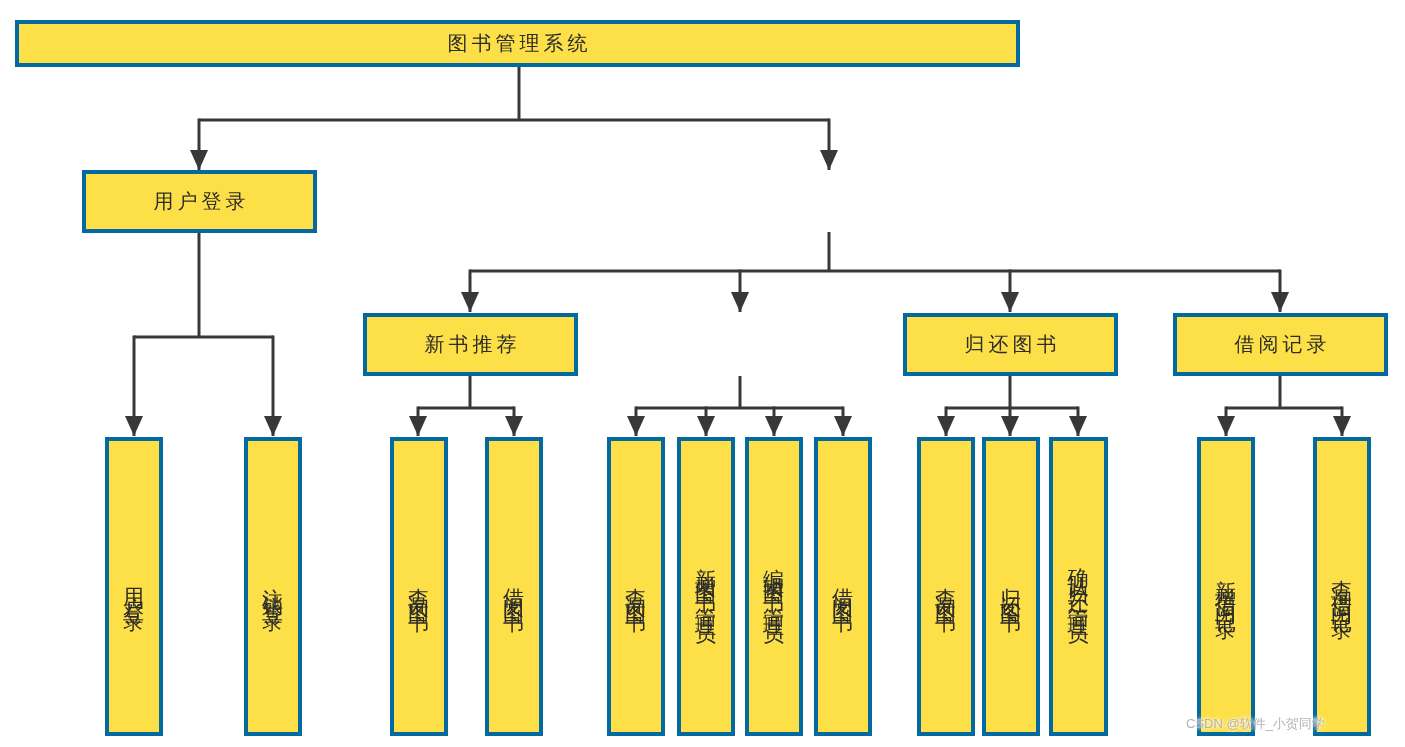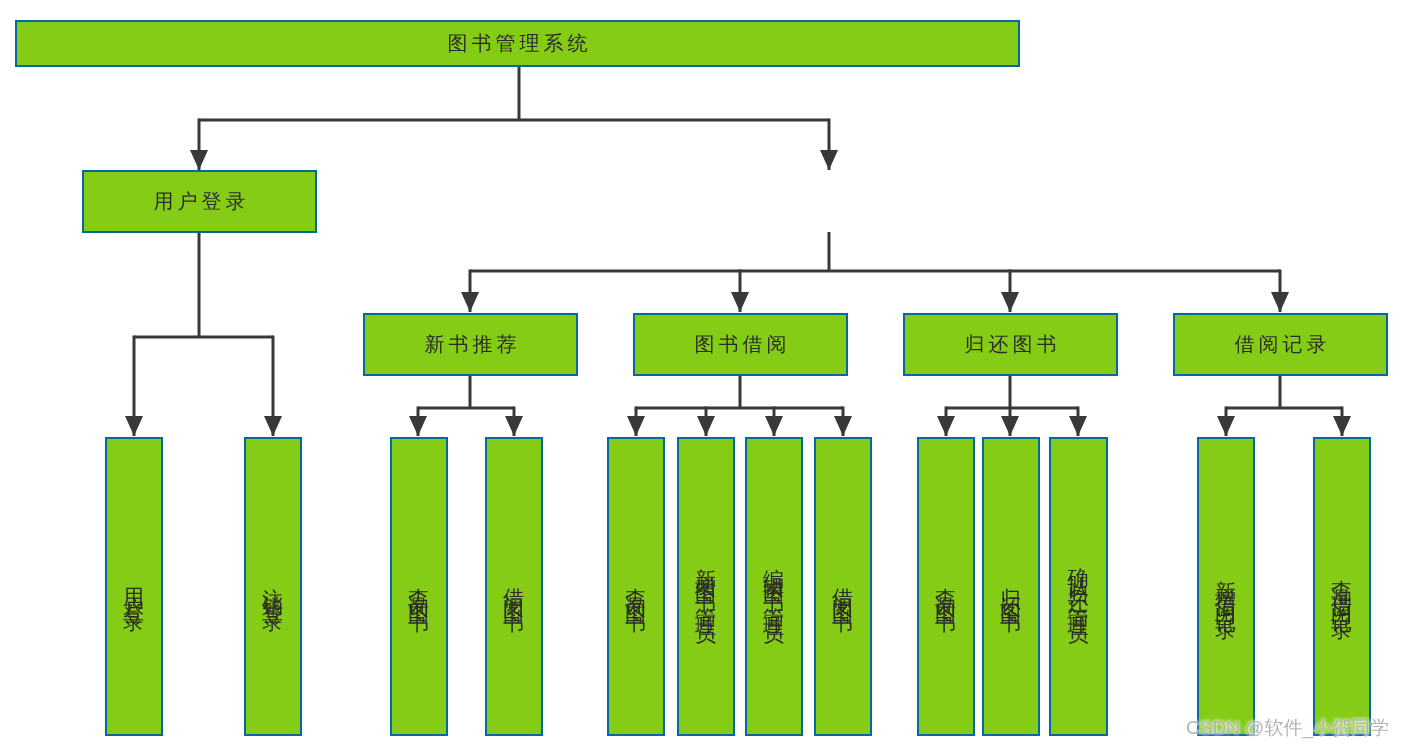--- a/index.html
+++ b/index.html
@@ -12,22 +12,22 @@
     overflow: hidden;
   }
   #wires {
     position: absolute;
     left: 0; top: 0;
     width: 1405px; height: 747px;
   }
   .box {
     position: absolute;
     box-sizing: border-box;
-    border: 2px solid #0369a1;
-    background: #84cc16;
+    border: 4px solid #0369a1;
+    background: #fde047;
     display: flex;
     align-items: center;
     justify-content: center;
     text-align: center;
   }
   .hlabel {
     color: #2b2b2b;
     font-size: 20px;
     letter-spacing: 4px;
     white-space: nowrap;
@@ -42,21 +42,21 @@
     color: #2b2b2b;
     font-size: 21px;
     letter-spacing: 8px;
     line-height: 1;
     white-space: nowrap;
   }
   #watermark {
     position: absolute;
     left: 1186px;
     top: 715px;
-    font-size: 19px;
+    font-size: 13px;
     color: #b3b3b3;
     white-space: nowrap;
     text-shadow: 0 0 3px #ffffff, 0 0 5px #ffffff;
     z-index: 5;
   }
 </style>
 </head>
 <body>
 
 <div id="stage">
@@ -120,23 +120,20 @@
     <span class="hlabel">图书管理系统</span>
   </div>
 
   <div class="box node-l1" style="left:82px">
     <span class="hlabel">用户登录</span>
   </div>
 
   <div class="box node-l2" style="left:363px">
     <span class="hlabel">新书推荐</span>
   </div>
-  <div class="box node-l2" style="left:633px">
-    <span class="hlabel">图书借阅</span>
-  </div>
   <div class="box node-l2" style="left:903px">
     <span class="hlabel">归还图书</span>
   </div>
   <div class="box node-l2" style="left:1173px">
     <span class="hlabel">借阅记录</span>
   </div>
 
   <div class="box leaf" style="left:105px">
     <span class="vlabel">用户登录</span>
   </div>

